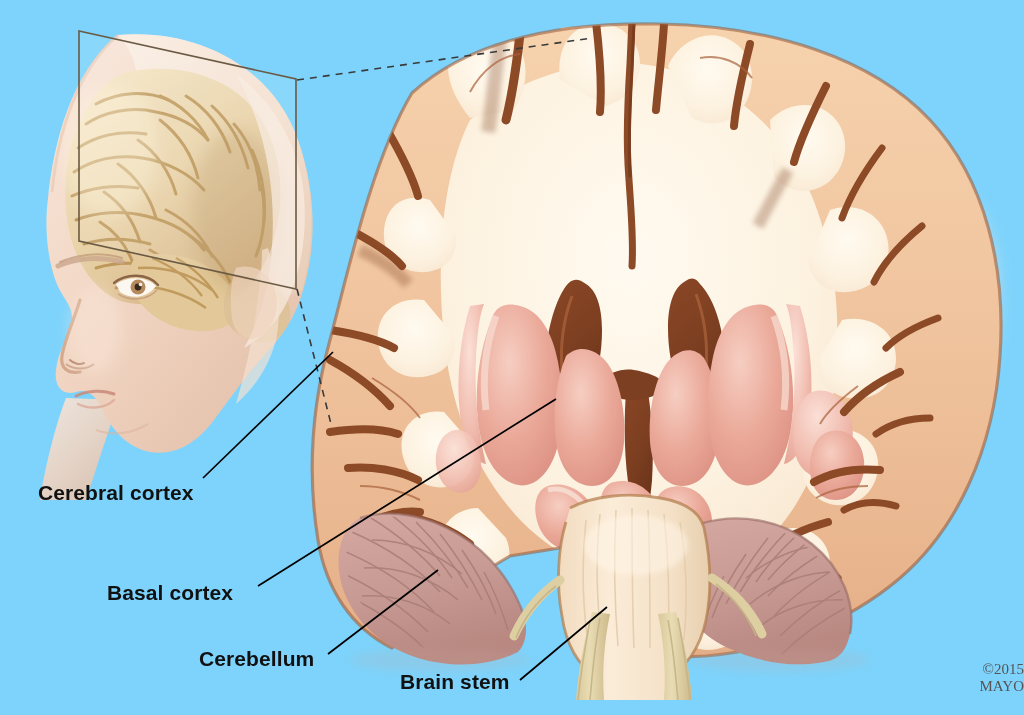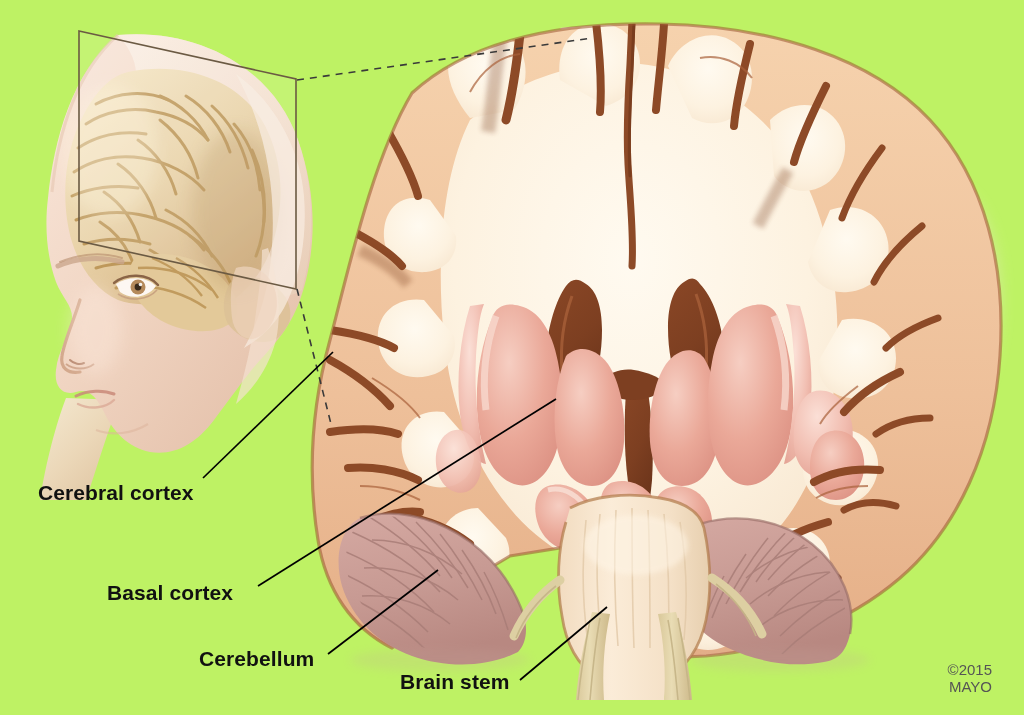--- a/index.html
+++ b/index.html
@@ -1,41 +1,41 @@
 <!DOCTYPE html>
 <html><head>
 <meta charset="utf-8">
 <title>Brain Anatomy Illustration</title>
 <style>
   html,body{margin:0;padding:0;background:#ffffff;}
   body{
     font-family:"Liberation Sans", sans-serif;
     width:1024px;height:715px;overflow:hidden;position:relative;
   }
-  #stage{position:relative;width:1024px;height:715px;background:#bef264;}
+  #stage{position:relative;width:1024px;height:715px;background:#7dd3fc;}
   #art{position:absolute;left:0;top:0;width:1024px;height:715px;}
 
   .label{
     position:absolute;
     font-family:"Liberation Sans", sans-serif;
     font-weight:bold;
     font-size:21px;
     color:#111111;
     letter-spacing:0.1px;
     white-space:nowrap;
     line-height:1;
   }
   #label-cerebral-cortex{left:38px;top:482px;}
   #label-basal-ganglia{left:107px;top:582px;}
   #label-cerebellum{left:199px;top:648px;}
   #label-brain-stem{left:400px;top:671px;}
 
   #copyright{
-    position:absolute;right:32px;top:661px;
-    font-family:Liberation Sans, sans-serif;
+    position:absolute;right:0;top:661px;
+    font-family:Liberation Serif, serif;
     font-size:15px;color:#555555;text-align:right;line-height:1.15;
   }
   #copyright span{display:block;}
 </style>
 </head>
 <body>
 
 <div id="stage">
 
   <svg id="art" viewBox="0 0 1024 715" xmlns="http://www.w3.org/2000/svg">

